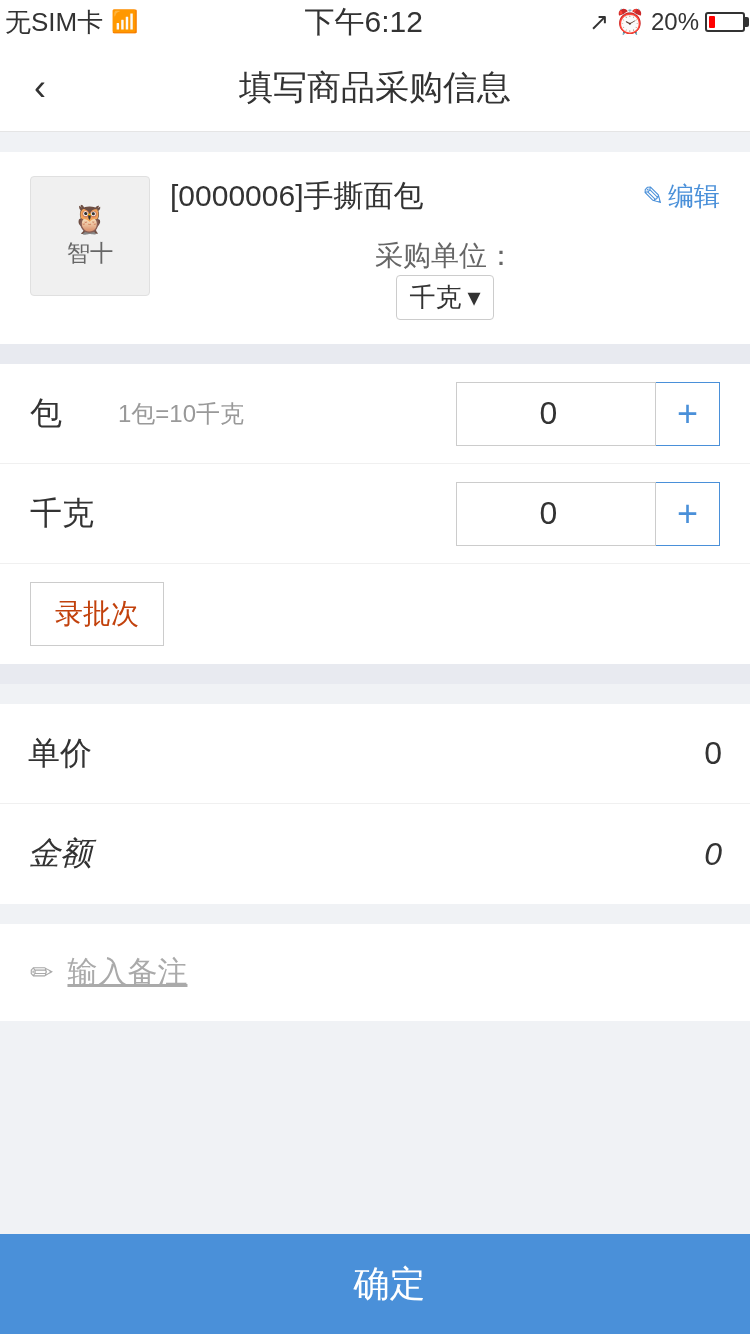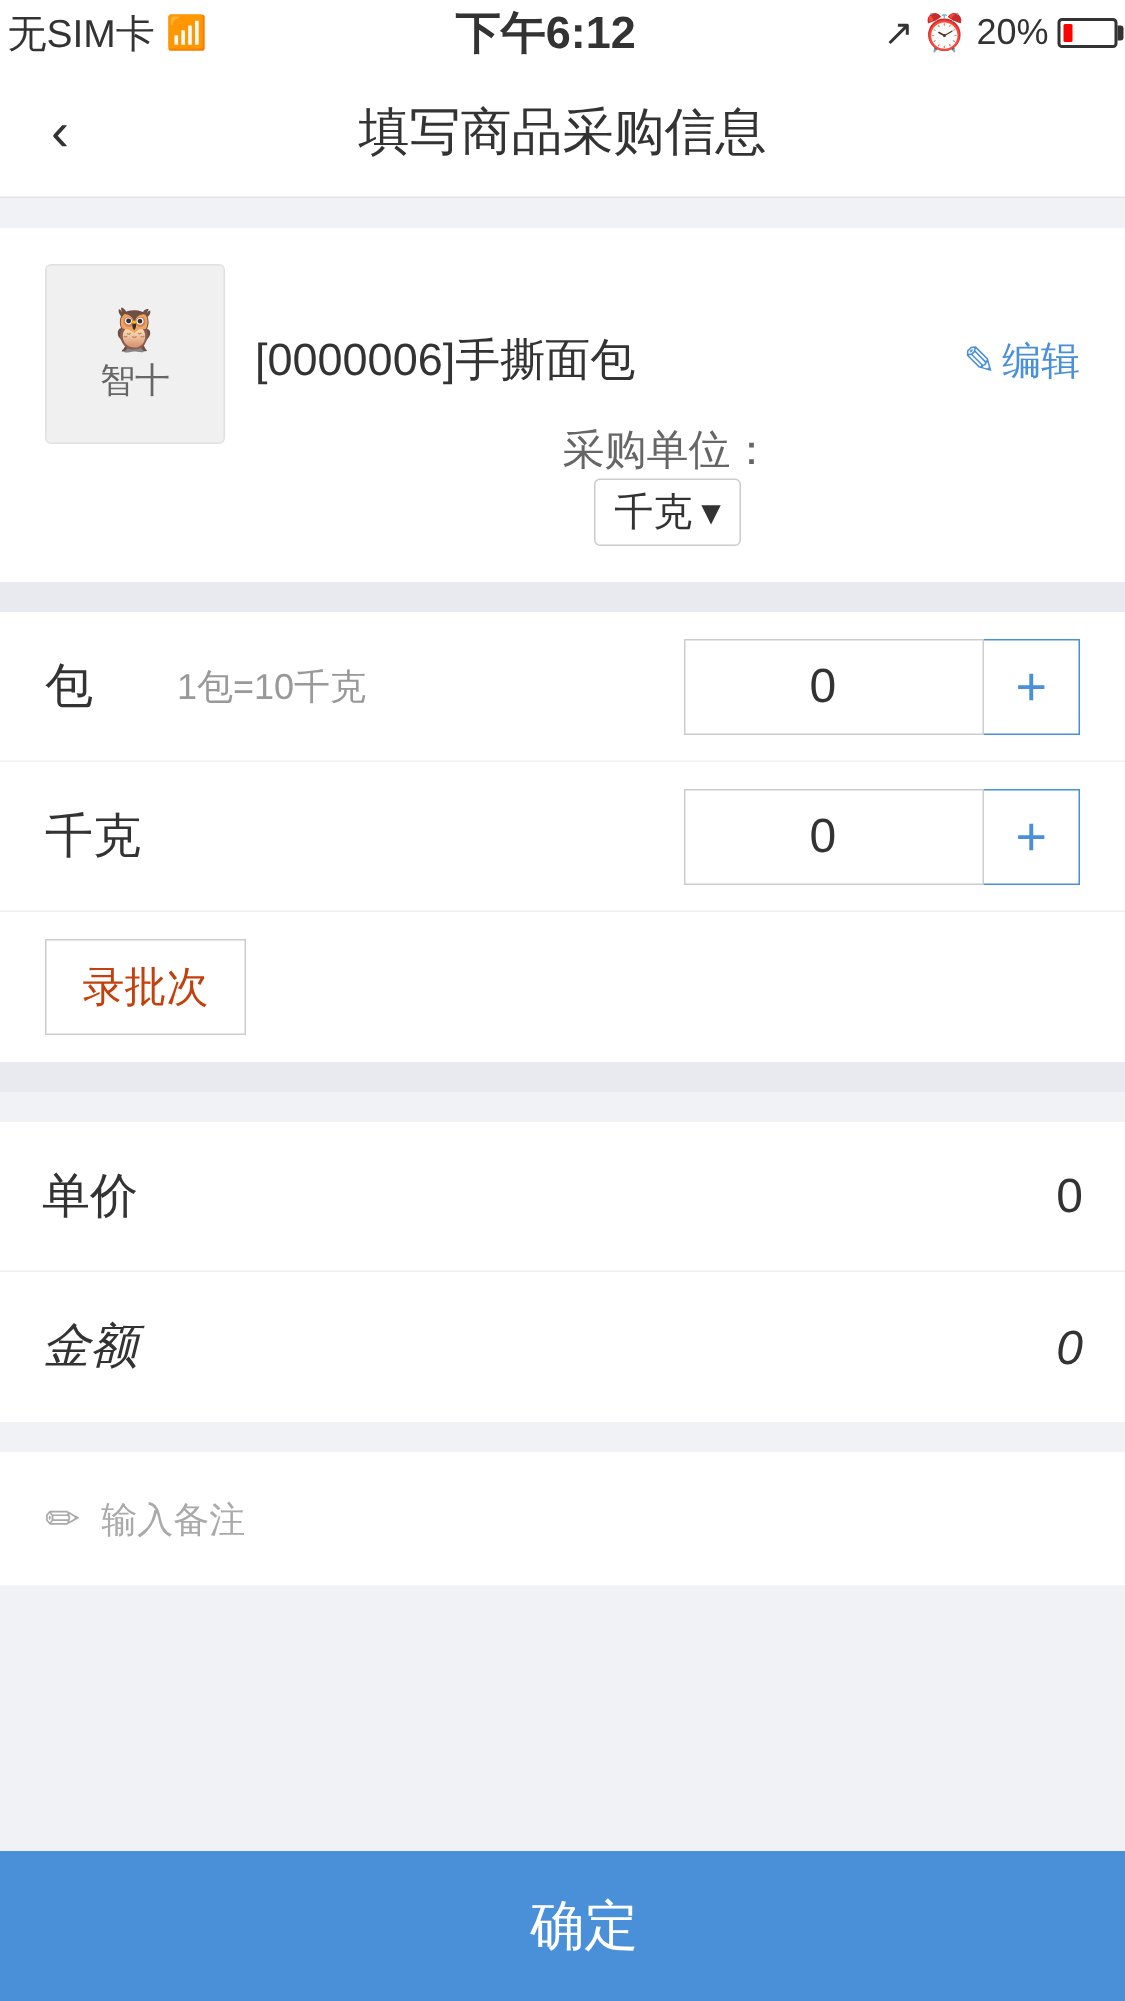--- a/index.html
+++ b/index.html
@@ -19,21 +19,21 @@
       height: 44px;
       background: #fff;
       display: flex;
       align-items: center;
       justify-content: space-between;
       padding: 0 5px;
       font-size: 26px;
       color: #333;
     }
     .status-left { display: flex; align-items: center; gap: 8px; }
-    .status-center { font-size: 30px; font-weight: 700; }
+    .status-center { font-size: 30px; font-weight: 400; }
     .status-right { display: flex; align-items: center; gap: 6px; font-size: 24px; }
     .battery-icon {
       width: 40px; height: 20px;
       border: 2px solid #333;
       border-radius: 3px;
       position: relative;
       display: inline-flex;
       align-items: center;
       padding: 2px;
     }
@@ -110,21 +110,20 @@
       text-align: center;
     }
     .product-info {
       flex: 1;
     }
     .product-name-row {
       display: flex;
       align-items: center;
       justify-content: space-between;
       margin-bottom: 20px;
-      margin-top: 44px;
     }
     .product-name {
       font-size: 30px;
       color: #333;
       font-weight: 500;
     }
     .edit-btn {
       font-size: 26px;
       color: #4a90d9;
       display: flex;
@@ -272,22 +271,23 @@
       padding: 28px 30px;
       display: flex;
       align-items: center;
       gap: 14px;
     }
     .note-icon {
       font-size: 28px;
       color: #aaa;
     }
     .note-placeholder {
-      font-size: 24px;
+      font-size: 30px;
       color: #aaa;
+      text-decoration: underline;
     }
 
     
     .bottom-spacer {
       flex: 1;
       min-height: 300px;
       background: #f0f2f5;
     }
 
     

